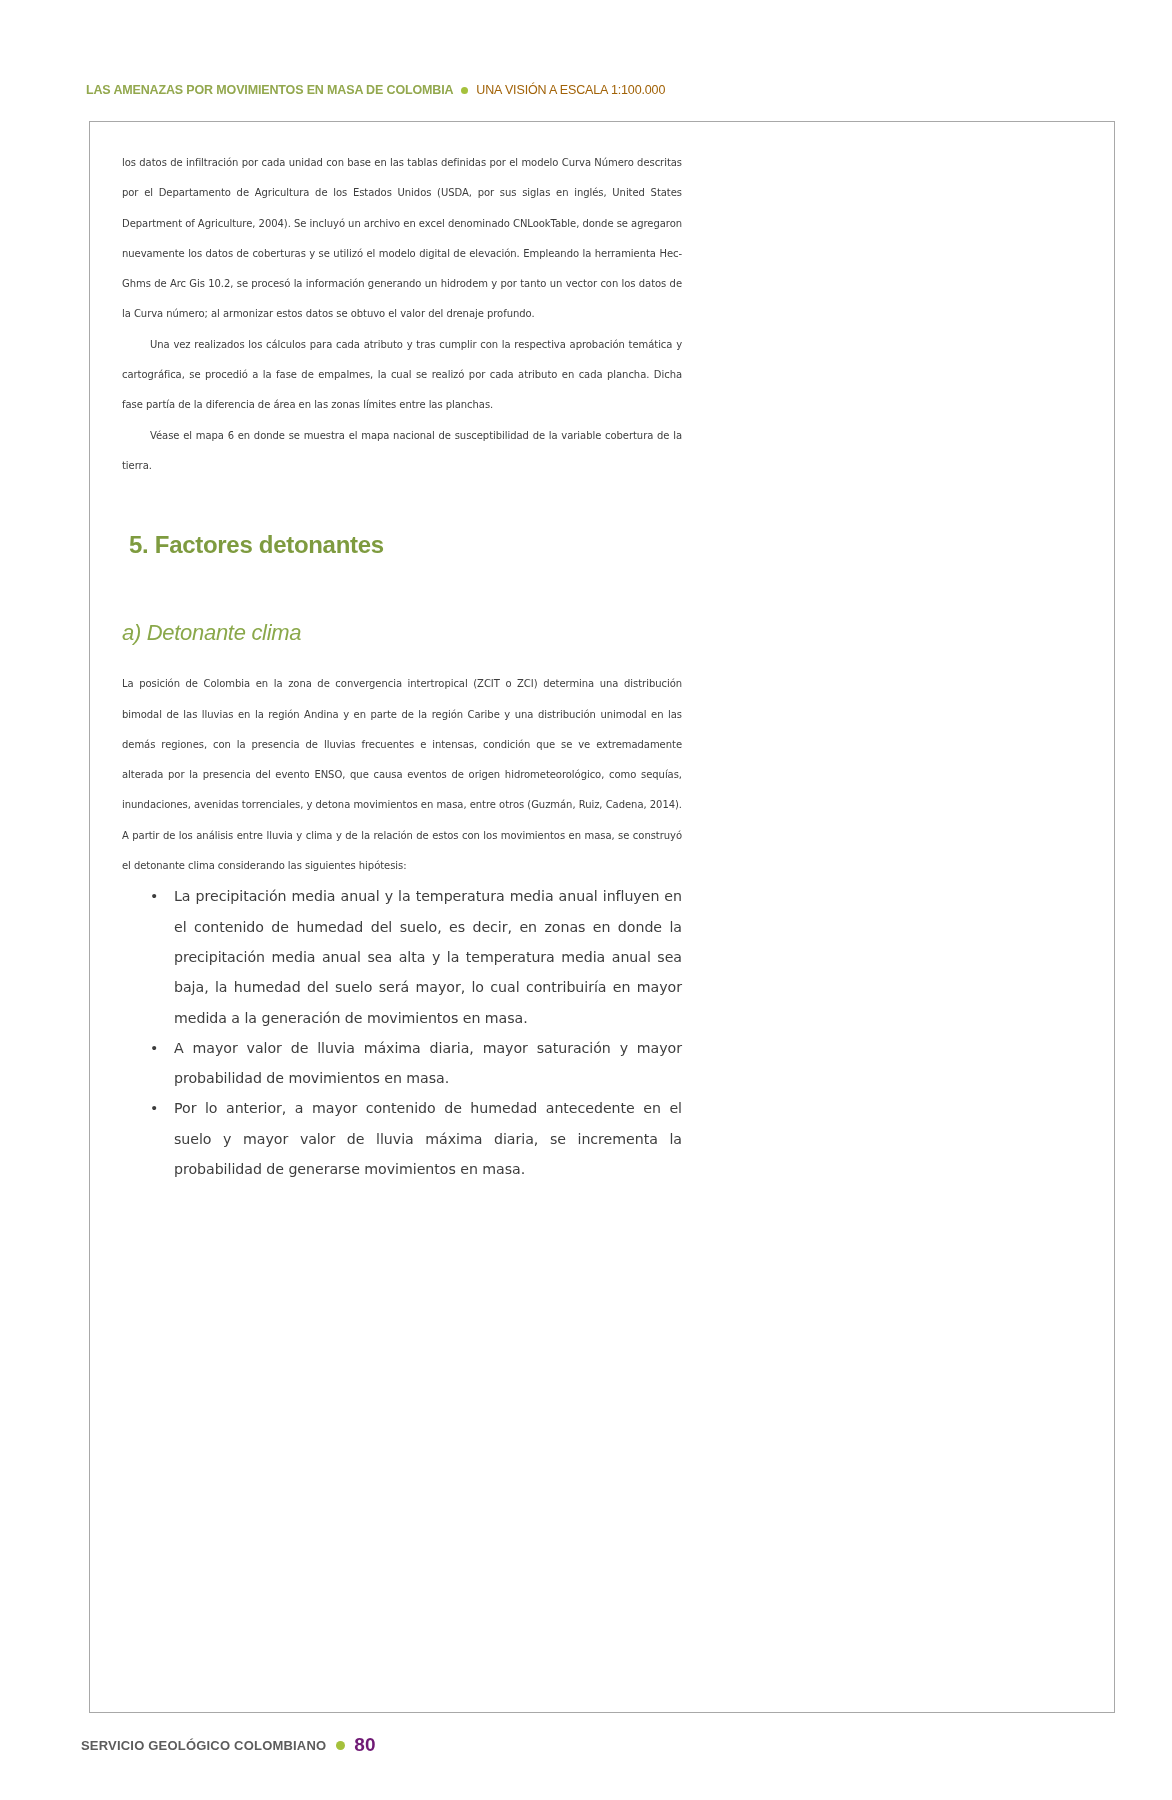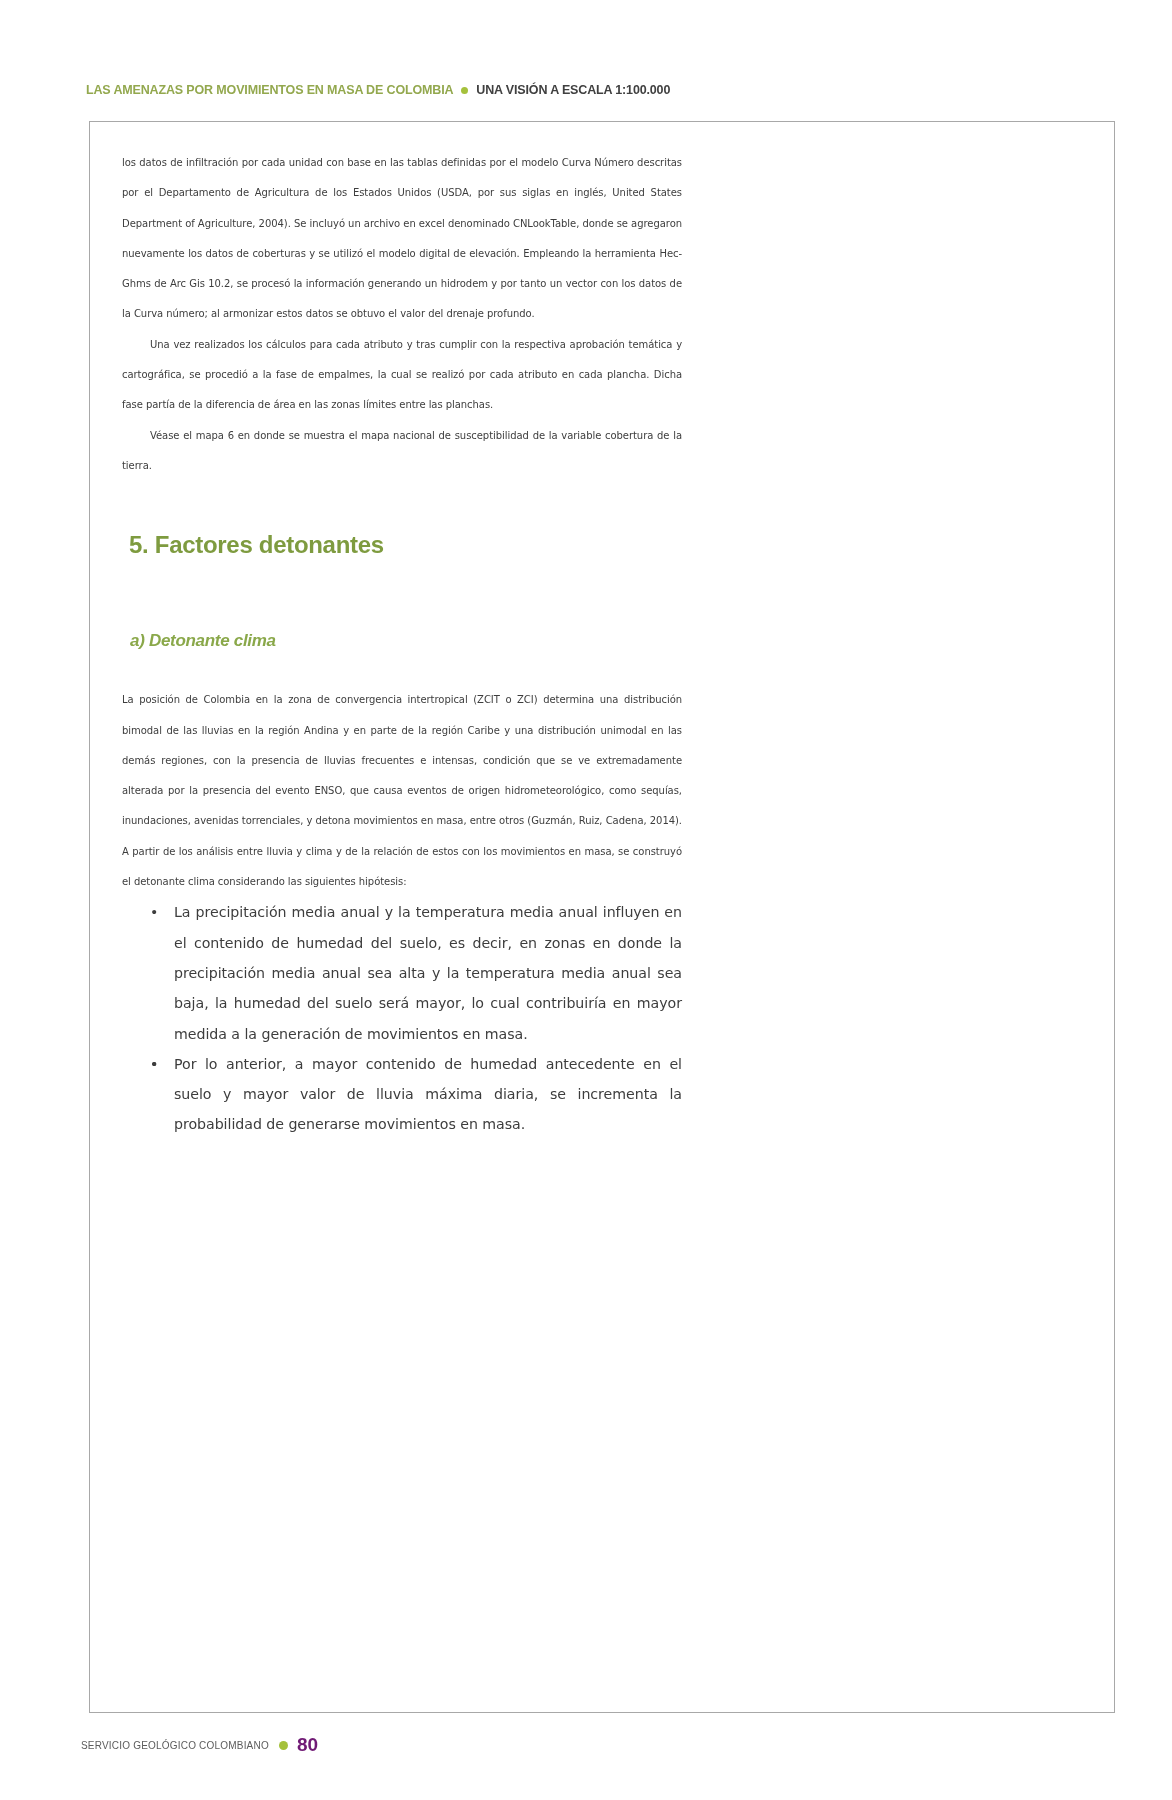--- a/index.html
+++ b/index.html
@@ -46,22 +46,22 @@
   .rh-dot {
     display: inline-block;
     width: 7px;
     height: 7px;
     border-radius: 50%;
     background: #a5c13c;
     margin: 0 8px;
     flex: 0 0 auto;
   }
   .rh-part2 {
-    color: #404040;
-    font-weight: bold;
+    color: #a16207;
+    font-weight: normal;
   }
 
   
   .frame {
     position: absolute;
     left: 73px;
     top: 121px;
     width: 1026px;
     height: 1592px;
     border: 1px solid #a8a8a8;
@@ -95,24 +95,24 @@
     margin: 7px;
     font-family: "Liberation Sans", sans-serif;
     font-size: 24px;
     font-weight: bold;
     color: #7e9b3f;
     letter-spacing: -0.3px;
     line-height: 30px;
   }
 
   h3.sub-title {
-    margin: 8px;
-    font-family: "Liberation Sans", sans-serif;
-    font-size: 17px;
-    font-weight: bold;
+    margin: 0;
+    font-family: "Liberation Sans", sans-serif;
+    font-size: 22px;
+    font-weight: normal;
     font-style: italic;
     color: #8aa84a;
     letter-spacing: -0.3px;
     line-height: 28px;
   }
 
   ul.bullets {
     margin: 0;
     padding: 0;
     list-style: none;
@@ -145,22 +145,22 @@
   .footer {
     position: absolute;
     left: 65px;
     top: 1734px;
     display: flex;
     align-items: center;
     white-space: nowrap;
     font-family: "Liberation Sans", sans-serif;
   }
   .footer-label {
-    font-size: 10px;
-    font-weight: normal;
+    font-size: 13px;
+    font-weight: bold;
     color: #5c5c5c;
     letter-spacing: 0.2px;
   }
   .footer-dot {
     display: inline-block;
     width: 9px;
     height: 9px;
     border-radius: 50%;
     background: #a5c13c;
     margin: 0 9px 0 10px;
@@ -209,20 +209,21 @@
 
     <p class="body">La posición de Colombia en la zona de convergencia intertropical (ZCIT o ZCI) determina una distribución bimodal de las lluvias en la región Andina y en parte de la región Caribe y una distribución unimodal en las demás regiones, con la presencia de lluvias frecuentes e intensas, condición que se ve extremadamente alterada por la presencia del evento ENSO, que causa eventos de origen hidrometeorológico, como sequías, inundaciones, avenidas torrenciales, y detona movimientos en masa, entre otros (Guzmán, Ruiz, Cadena, 2014). A partir de los análisis entre lluvia y clima y de la relación de estos con los movimientos en masa, se construyó el detonante clima considerando las siguientes hipótesis:</p>
 
     <ul class="bullets">
       <li>
         <span class="bullet-mark">•</span>
         <span>La precipitación media anual y la temperatura media anual influyen en el contenido de humedad del suelo, es decir, en zonas en donde la precipitación media anual sea alta y la temperatura media anual sea baja, la humedad del suelo será mayor, lo cual contribuiría en mayor medida a la generación de movimientos en masa.</span>
       </li>
       <li>
         <span class="bullet-mark">•</span>
+        <span>A mayor valor de lluvia máxima diaria, mayor saturación y mayor probabilidad de movimientos en masa.</span>
       </li>
       <li>
         <span class="bullet-mark">•</span>
         <span>Por lo anterior, a mayor contenido de humedad antecedente en el suelo y mayor valor de lluvia máxima diaria, se incrementa la probabilidad de generarse movimientos en masa.</span>
       </li>
     </ul>
 
   </div>
 
   <div class="footer">

